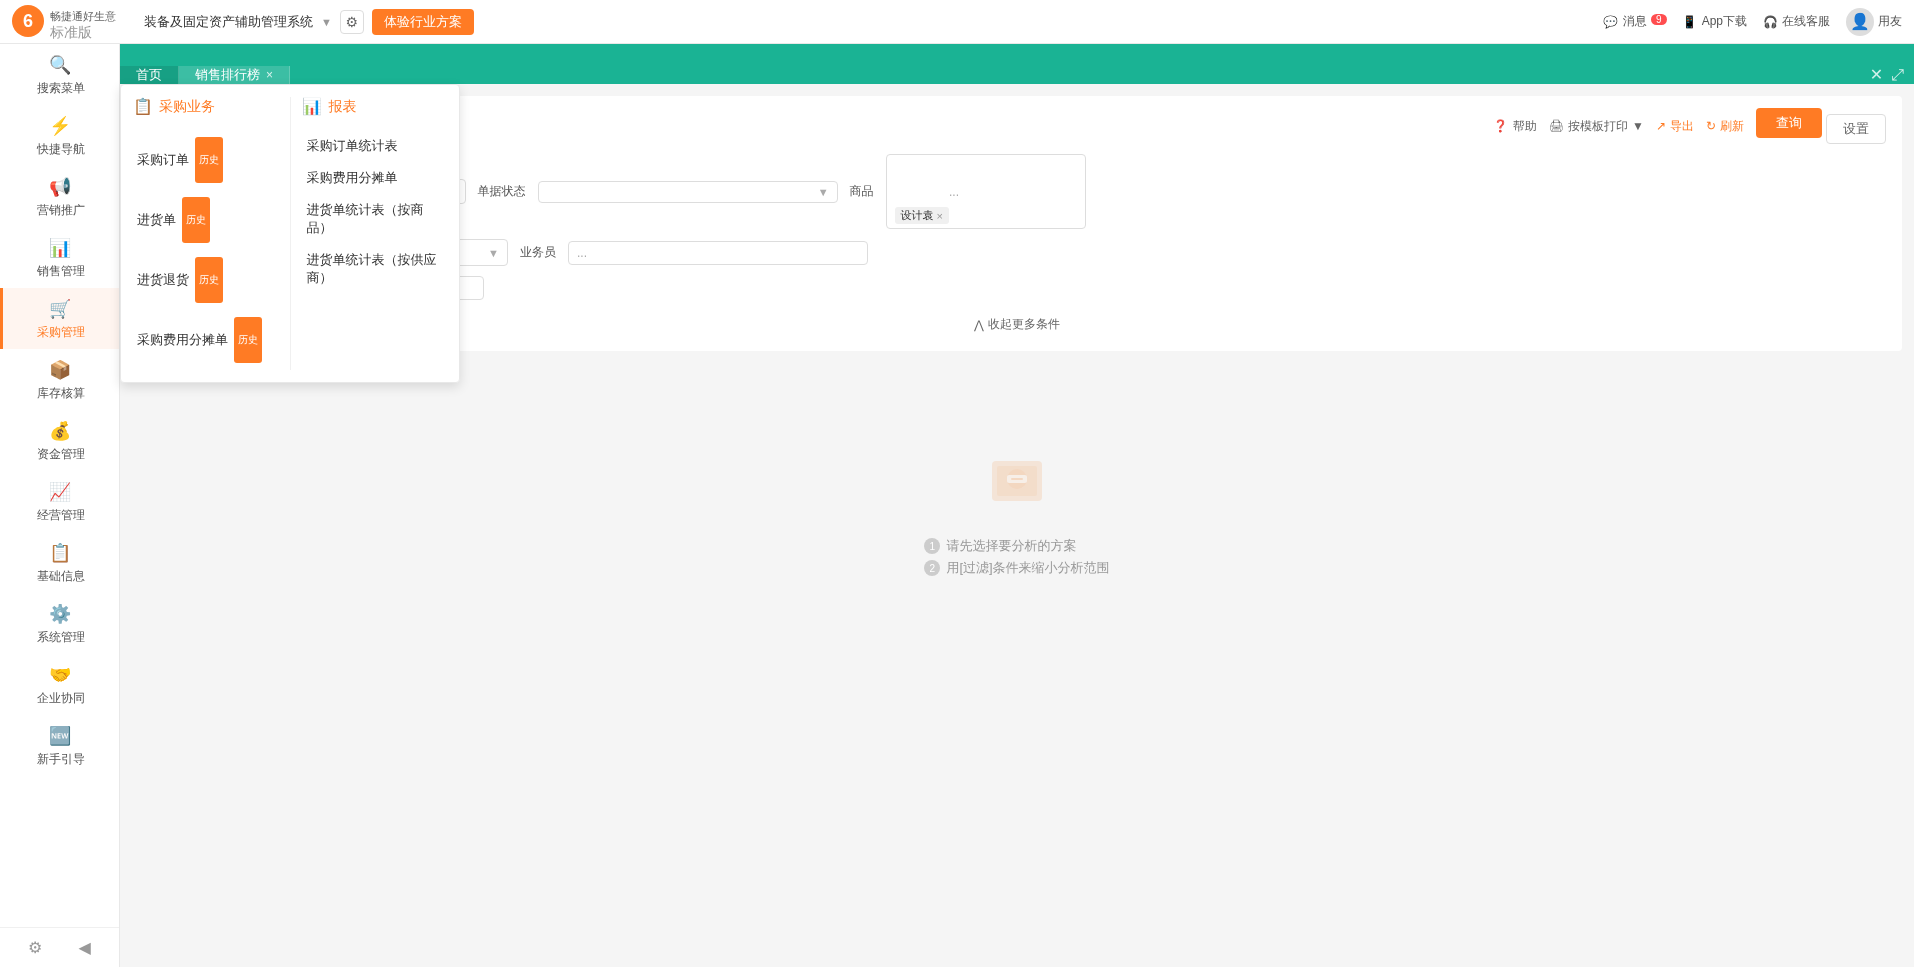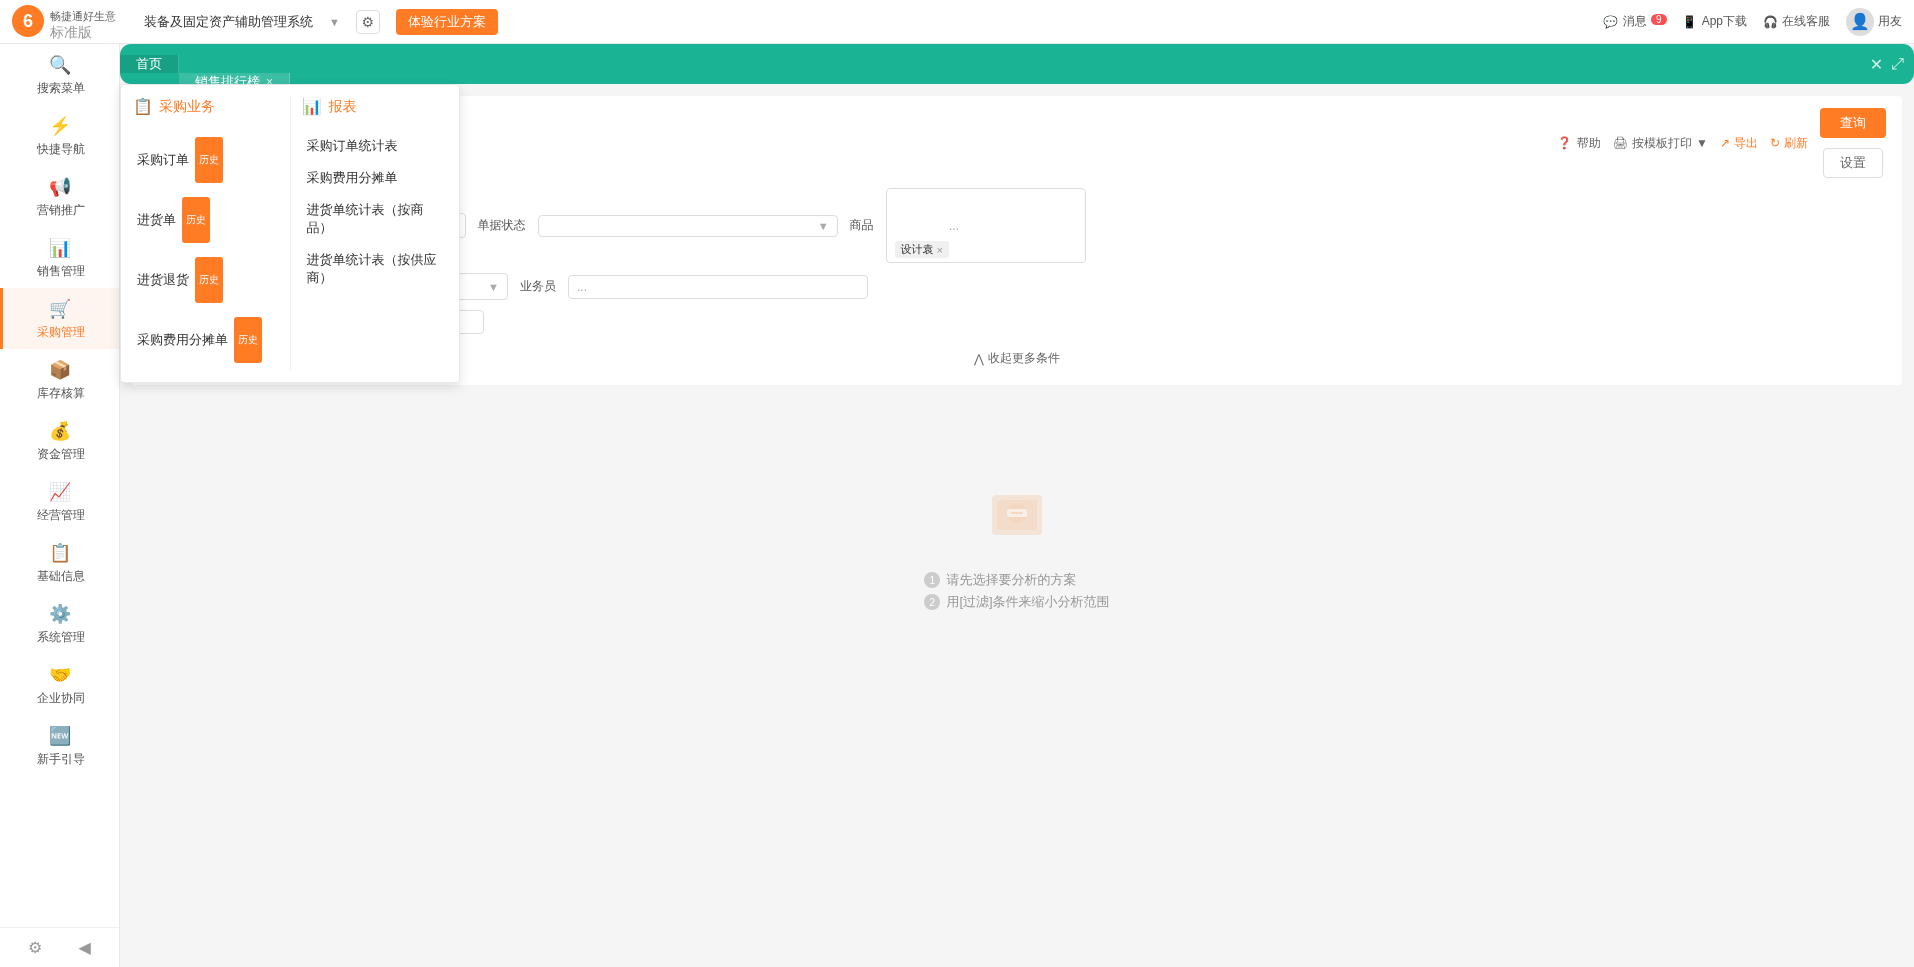--- a/index.html
+++ b/index.html
@@ -29,21 +29,21 @@
       border-radius: 50%;
       display: flex; align-items: center; justify-content: center;
       color: #fff; font-size: 18px; font-weight: bold;
     }
     .logo-text { font-size: 11px; color: #666; line-height: 1.3; margin-top: 8px; }
     .logo-sub { font-size: 14px; color: #999; }
     .header-middle {
       flex: 1;
       display: flex;
       align-items: center;
-      gap: 16px;
+      gap: 8px;
       padding-left: 12px;
     }
     .system-title {
       font-size: 13px;
       color: #333;
     }
     .dropdown-arrow { color: #999; font-size: 11px; cursor: pointer; }
     .gear-btn {
       width: 24px; height: 24px;
       border: 1px solid #ddd;
@@ -137,22 +137,21 @@
       flex-direction: column;
       overflow: hidden;
       position: relative;
     }
 
     
     .tab-bar {
       height: 40px;
       background: #1ab394;
       display: flex;
-      align-items: center;
-      border-radius: 11px;
+      align-items: flex-end;
     }
     .tab-item {
       display: flex;
       align-items: center;
       padding: 0 16px;
       color: #fff;
       font-size: 13px;
       cursor: pointer;
       gap: 6px;
       border-right: 1px solid rgba(255,255,255,0.2);
@@ -450,21 +449,21 @@
             <span>▼</span>
           </div>
           <div class="filter-toolbar-btn orange">
             <span>↗</span>
             <span>导出</span>
           </div>
           <div class="filter-toolbar-btn orange">
             <span>↻</span>
             <span>刷新</span>
           </div>
-          <div style="display:flex; flex-direction:column; align-items:center; gap:4px;">
+          <div style="display:flex; flex-direction:row; align-items:flex-start; gap:4px;">
             <button class="query-btn">查询</button>
             <button class="settings-btn">设置</button>
           </div>
         </div>
 
         <div class="filter-row">
           <span class="filter-label">单据日期</span>
           <div class="filter-field">
             <span>2024-01-01 ~ 2024-12-31</span>
             <span style="margin-left:8px; color:#1ab394; font-size:11px; cursor:pointer;">近7天</span>

